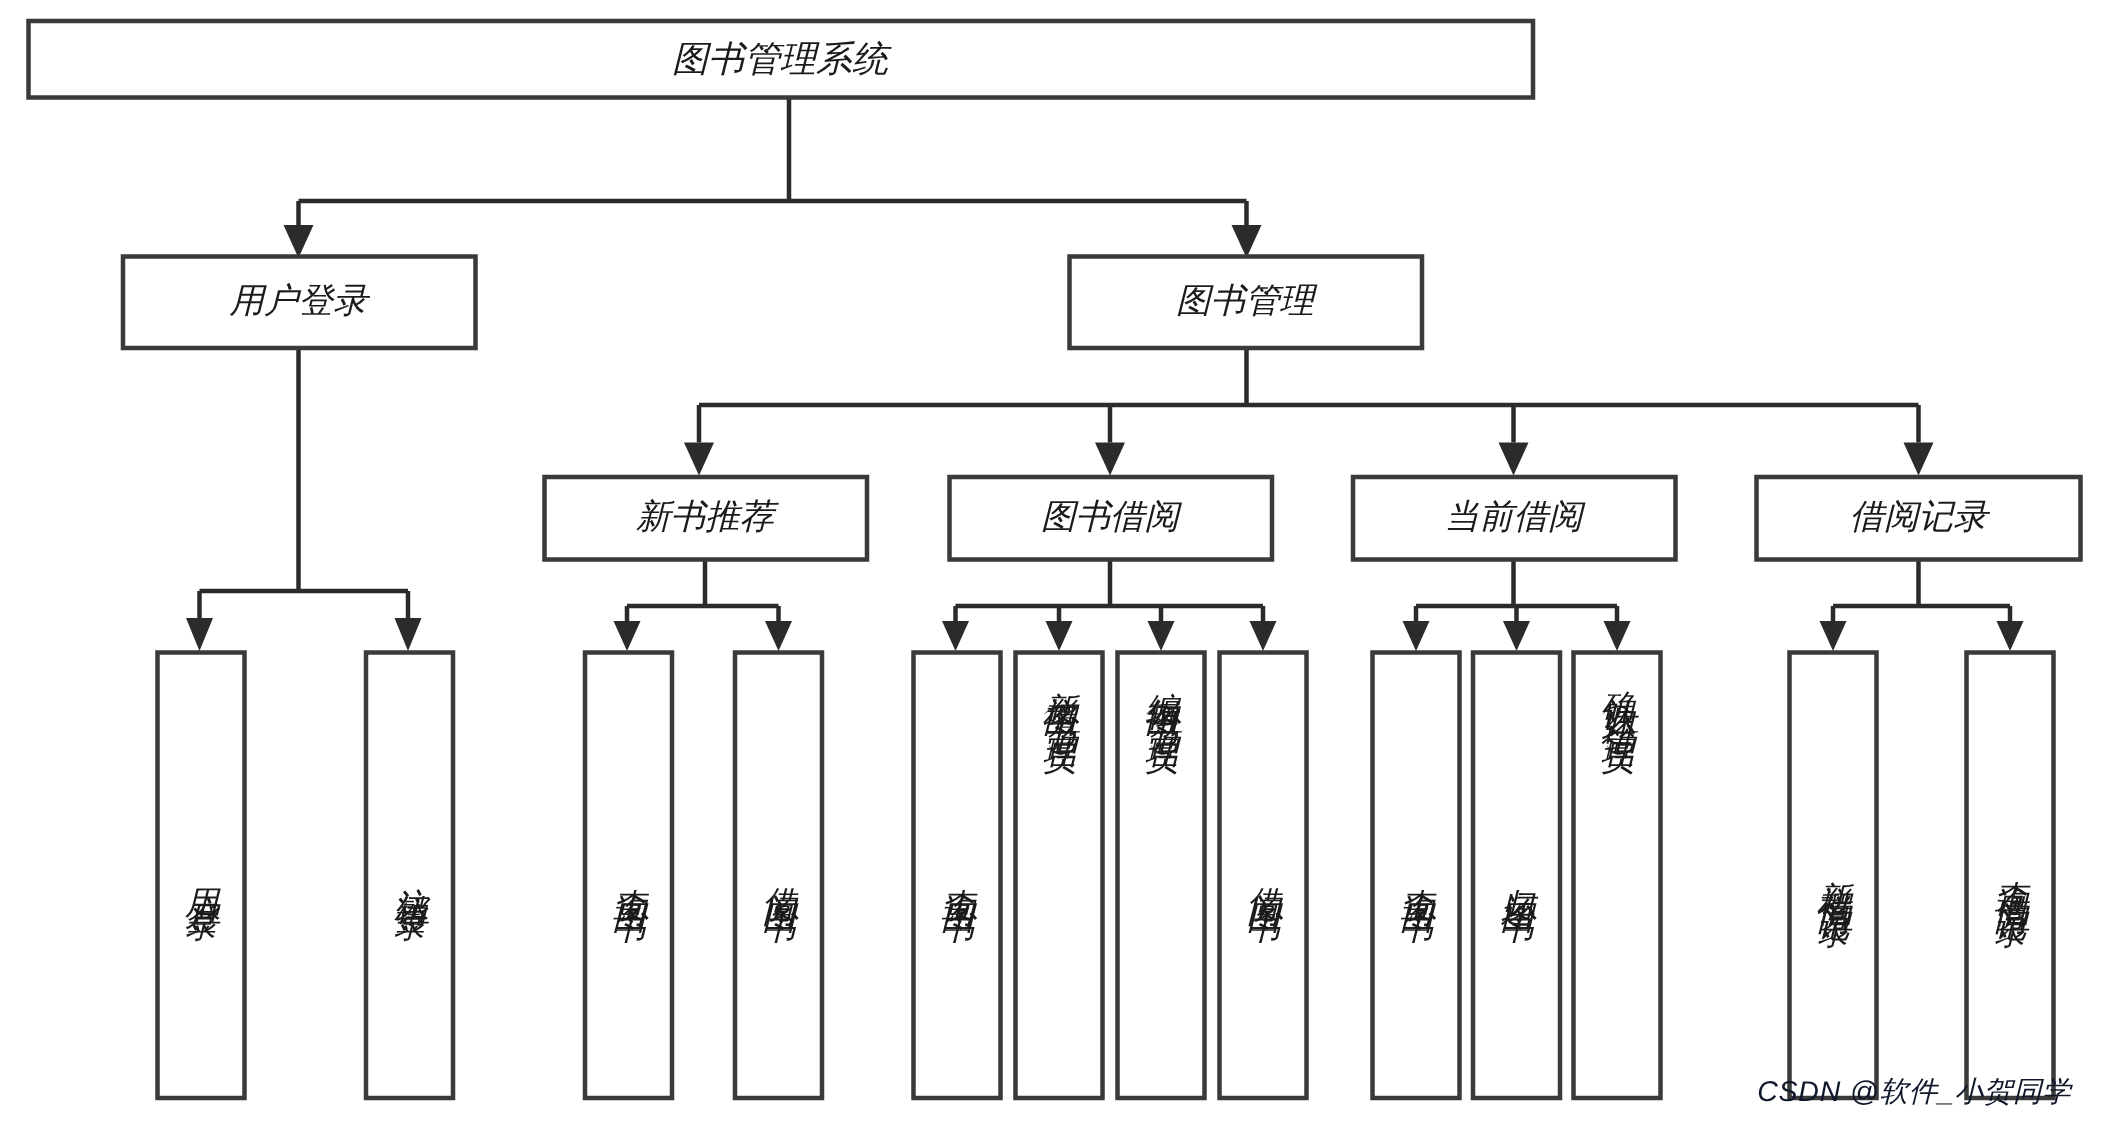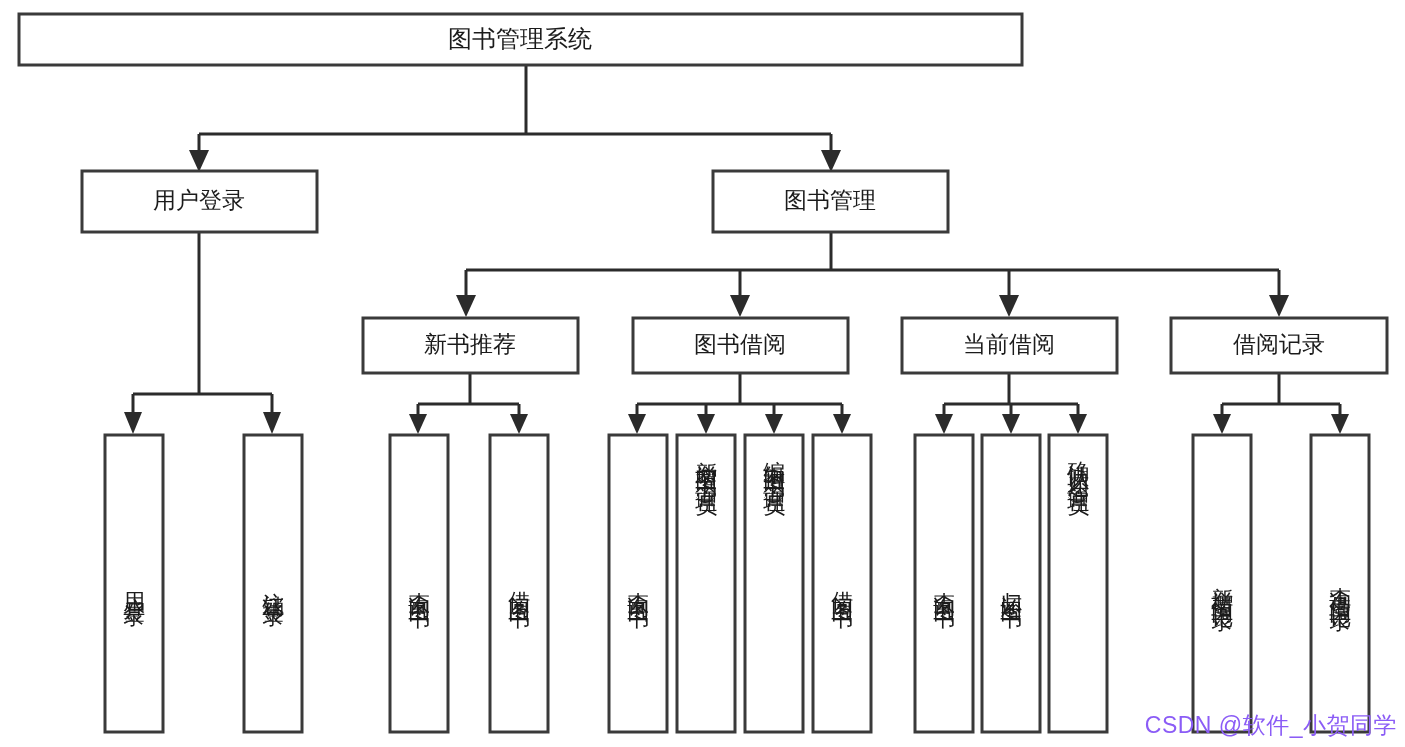--- a/index.html
+++ b/index.html
@@ -11,20 +11,21 @@
     width: 1405px;
     height: 747px;
     font-family: "Liberation Sans", "DejaVu Sans", sans-serif;
     overflow: hidden;
     position: relative;
   }
   #diagram-root {
     position: relative;
     width: 1405px;
     height: 747px;
+    font-style: italic;
   }
   svg.diagram-canvas {
     position: absolute;
     top: 0;
     left: 0;
     width: 1405px;
     height: 747px;
   }
   .node-box {
     fill: #ffffff;
@@ -68,25 +69,25 @@
     font-family: "Liberation Sans", "DejaVu Sans", sans-serif;
     font-size: 22px;
     line-height: 1.12;
     letter-spacing: 5px;
     color: #1b1b1b;
     white-space: nowrap;
     text-align: center;
   }
   .watermark {
     position: absolute;
-    right: 8px;
+    right: 24px;
     bottom: 6px;
     font-family: "Liberation Sans", "DejaVu Sans", sans-serif;
-    font-size: 23px;
-    color: #8b5cf6;
+    font-size: 19px;
+    color: #0f172a;
     letter-spacing: 0.5px;
     white-space: nowrap;
   }
 </style>
 </head>
 <body>
 
 <div id="diagram-root">
 
   <svg class="diagram-canvas" viewBox="0 0 1405 747">

